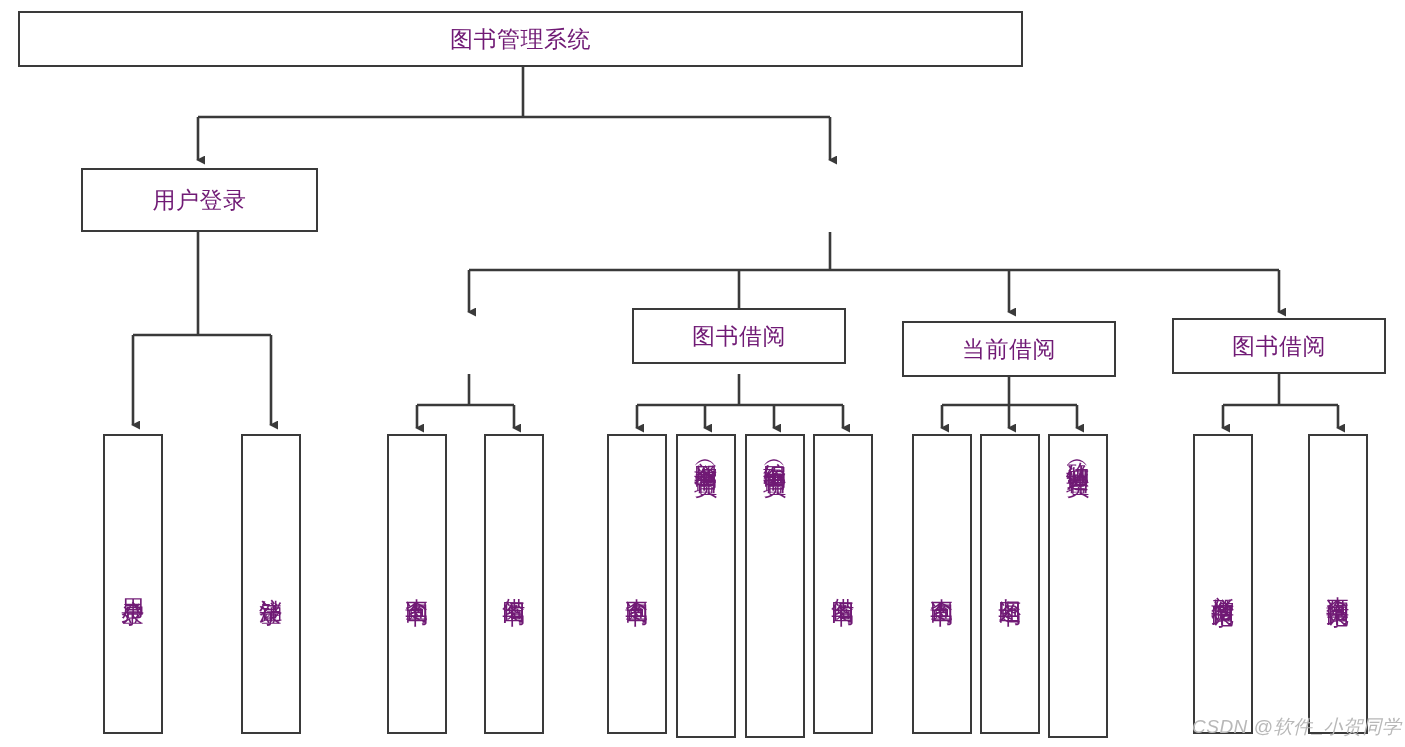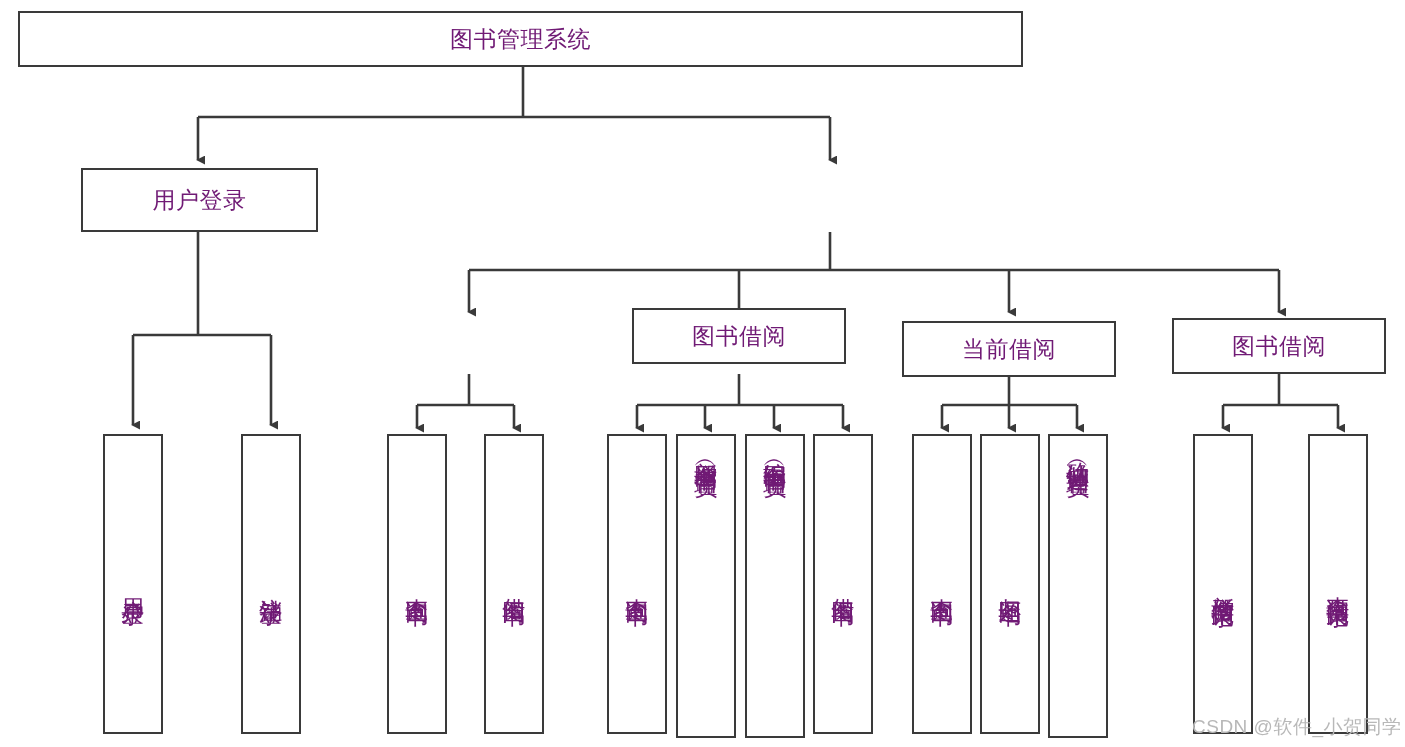--- a/index.html
+++ b/index.html
@@ -136,15 +136,15 @@
   <div class="node vert topalign" style="left:745px; top:434px; width:60px; height:304px;">编辑图书（管理员）</div>
   <div class="node vert" style="left:813px; top:434px; width:60px; height:300px;">借阅图书</div>
 
   <div class="node vert" style="left:912px; top:434px; width:60px; height:300px;">查询图书</div>
   <div class="node vert" style="left:980px; top:434px; width:60px; height:300px;">归还图书</div>
   <div class="node vert topalign" style="left:1048px; top:434px; width:60px; height:304px;">确认归还（管理员）</div>
 
   <div class="node vert" style="left:1193px; top:434px; width:60px; height:300px;">新增借阅记录</div>
   <div class="node vert" style="left:1308px; top:434px; width:60px; height:300px;">查询借阅记录</div>
 
-  <div class="watermark" style="left:1192px; top:714px;">CSDN @软件_小贺同学</div>
+  <div class="watermark" style="left:1192px; top:714px;font-style:italic;">CSDN @软件_小贺同学</div>
 
 </div>
 
 </body></html>

